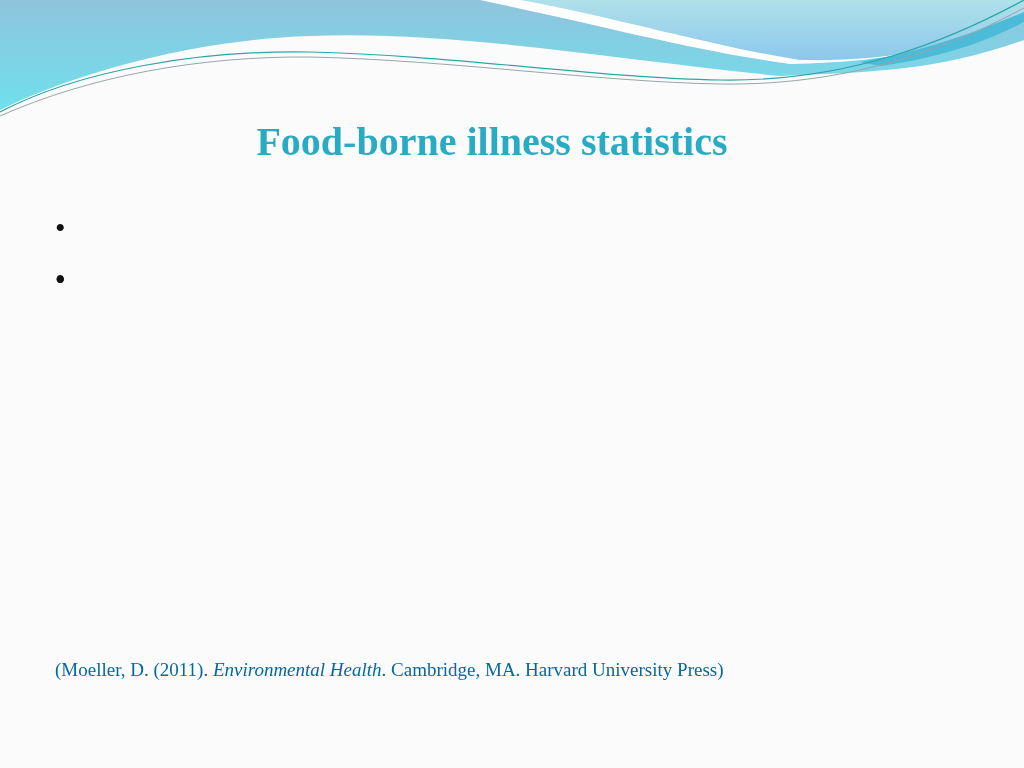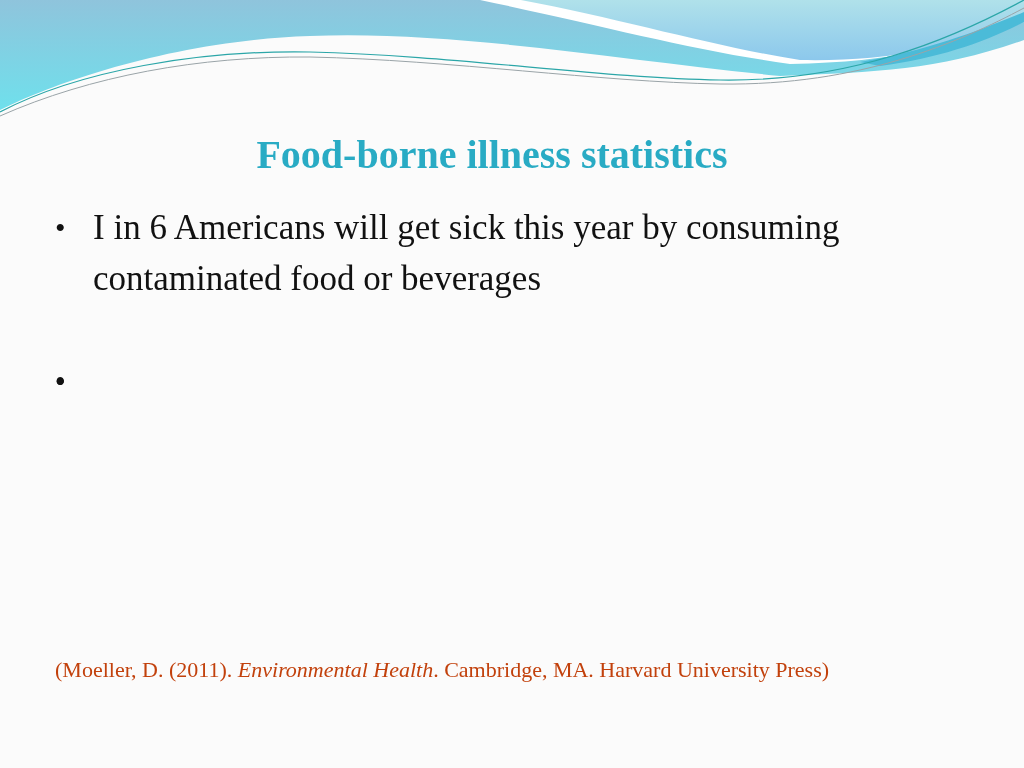--- a/index.html
+++ b/index.html
@@ -1,24 +1,24 @@
 <!DOCTYPE html>
 <html><head>
 <meta charset="utf-8">
 <style>
   html, body { margin:0; padding:0; }
   body { width:1024px; height:768px; overflow:hidden; background:#fbfbfb; position:relative; font-family:"Liberation Serif", serif; }
   .bg { position:absolute; left:0; top:0; width:1024px; height:140px; }
-  .title { position:absolute; left:0; width:984px; top:118px; text-align:center; color:#29abc4; font-weight:bold; font-size:40px;margin-top:13px; }
+  .title { position:absolute; left:0; width:984px; top:118px; text-align:center; color:#29abc4; font-weight:bold; font-size:40px; }
   .bullets { position:absolute; left:55px; top:202px; width:900px; margin:0; padding:0; list-style:none; }
   .bullet { position:relative; padding-left:38px; font-size:35px; line-height:51px; color:#111; }
   .bullet .dot { position:absolute; left:0; top:0; font-size:30px; }
   .b1 { margin-bottom:51px; }
   .b2, .b3 { margin-bottom:52px; }
-  .citation { position:absolute; left:55px; top:654px; width:920px; font-size:22px; line-height:32px; color:#c2410c; }
+  .citation { position:absolute; left:55px; top:654px; width:920px; font-size:19px; line-height:32px; color:#0369a1; }
   .citation em { font-style:italic; }
 </style>
 </head>
 <body>
 
 <svg class="bg" viewBox="0 0 1024 140" preserveAspectRatio="none">
   <defs>
     <linearGradient id="g1" x1="0" y1="0" x2="0" y2="1">
       <stop offset="0" stop-color="#8fc4dc"></stop>
       <stop offset="1" stop-color="#6fe0ec"></stop>
@@ -34,21 +34,20 @@
   <path d="M860,62 C930,50 980,30 1024,12 L1024,22 C985,42 940,58 880,66 Z" fill="#4bbbd8"></path>
   <path d="M0,112 C80,70 200,50 310,52 C450,55 600,78 720,80 C850,82 950,40 1024,0" fill="none" stroke="#2ba6a8" stroke-width="1.2"></path>
   <path d="M0,116 C90,76 200,56 310,57 C450,60 600,82 720,84 C860,86 960,42 1024,8" fill="none" stroke="#9aa4a8" stroke-width="1"></path>
 </svg>
 
 <div class="title">Food-borne illness statistics</div>
 
 <ul class="bullets">
   <li class="bullet b1">
     <span class="dot">•</span>
-    <span>I in 6 Americans will get sick this year by consuming contaminated food or beverages</span>
   </li>
   <li class="bullet b2">
     <span class="dot">•</span>
   </li>
   <li class="bullet b3">
     <span class="dot">•</span>
   </li>
   <li class="bullet">
     <span class="dot">•</span>
   </li>

